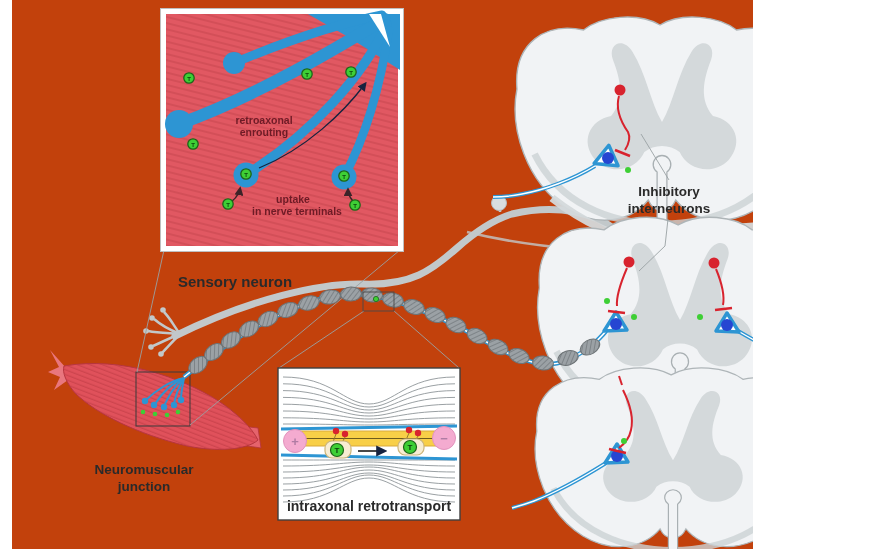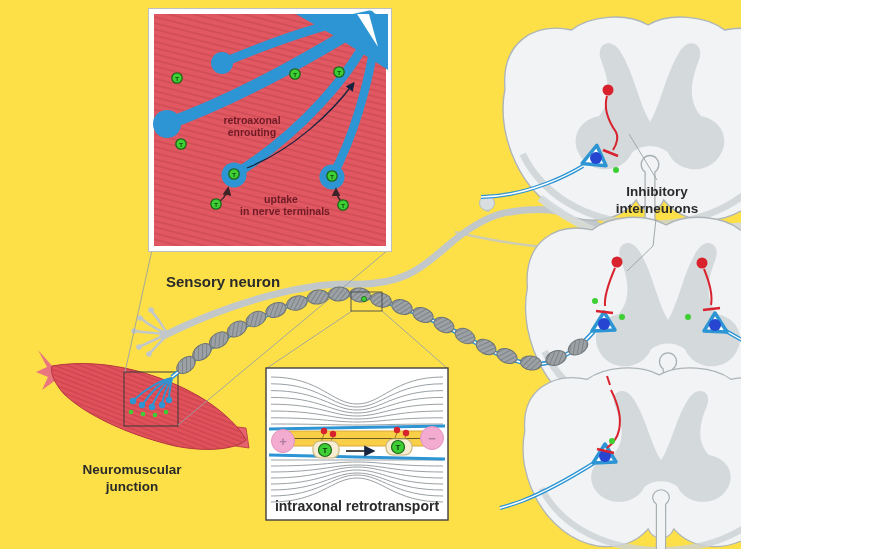--- a/index.html
+++ b/index.html
@@ -1,17 +1,17 @@
 <!DOCTYPE html>
 <html><head>
 <meta charset="utf-8">
 <style>
   html,body{margin:0;padding:0;background:#ffffff;}
-  #stage{position:relative;width:741px;height:549px;background:#fde047;overflow:hidden;
-         font-family:"Liberation Sans","DejaVu Sans",sans-serif;}
+  #stage{position:relative;width:741px;height:549px;background:#c2410c;overflow:hidden;
+         font-family:"Liberation Sans","DejaVu Sans",sans-serif;margin-left:12px;}
   svg{position:absolute;left:0;top:0;}
   
   .blue-s{stroke:var(--blue);fill:none;}
   .blue-f{fill:var(--blue);}
   .white-core{stroke:#ffffff;fill:none;}
   .gray-nerve{stroke:var(--gray-nerve);fill:none;}
   .ribbon{stroke:var(--ribbon);fill:none;opacity:.95;}
   .red-n{stroke:var(--red-neuron);fill:none;}
   .red-nf{fill:var(--red-neuron);}
   .green-f{fill:var(--green);stroke:#1d6418;}

